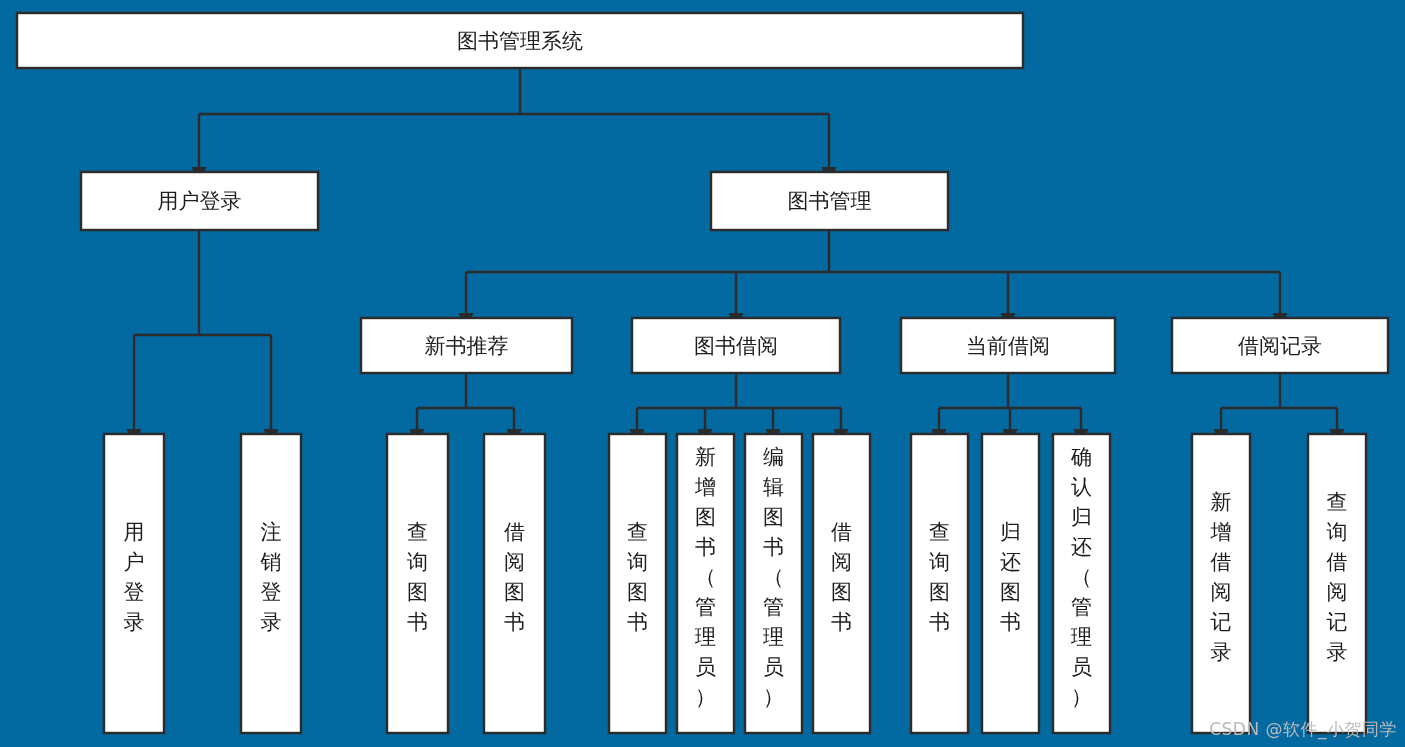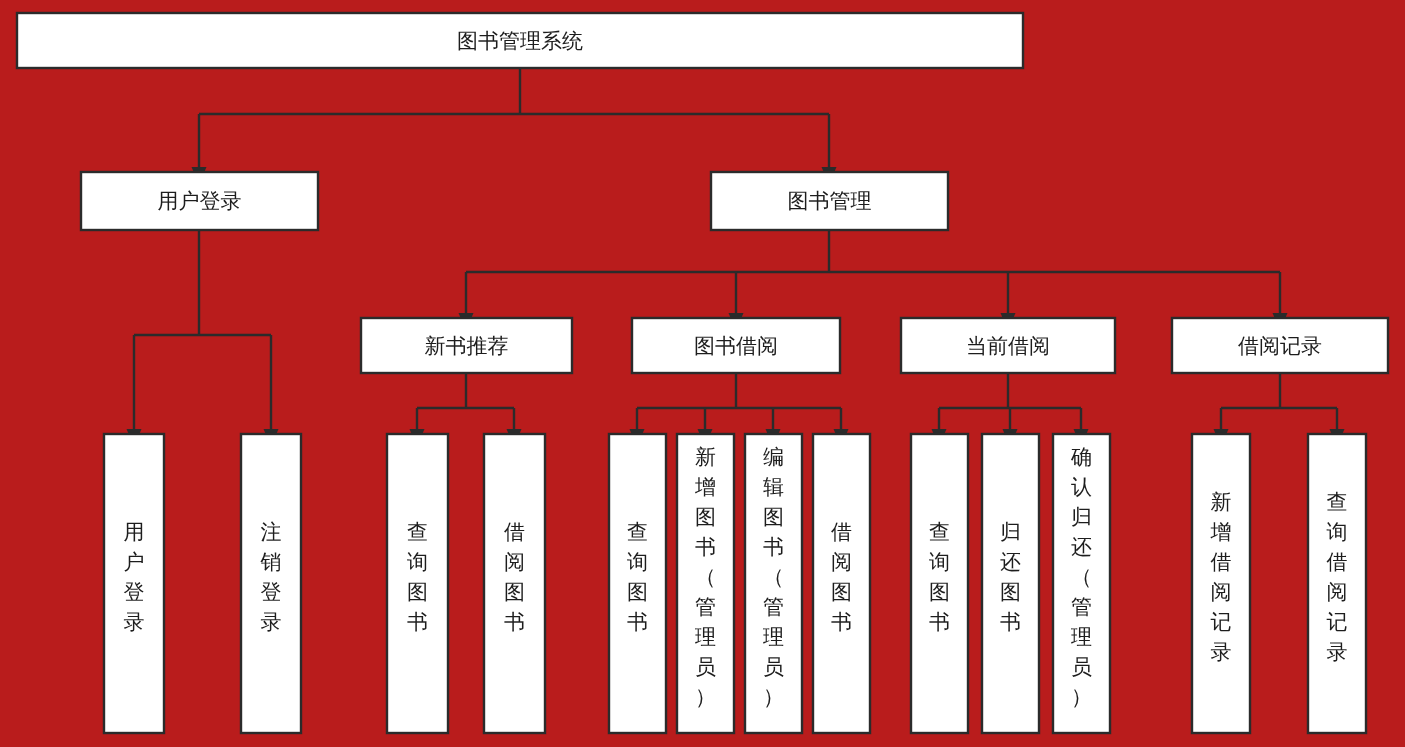--- a/index.html
+++ b/index.html
@@ -8,21 +8,21 @@
     padding: 0;
     background: #ffffff;
   }
   body {
     font-family: "DejaVu Sans", "Liberation Sans", sans-serif;
   }
   #diagram-root {
     position: relative;
     width: 1405px;
     height: 747px;
-    background: #b91c1c;
+    background: #0369a1;
     overflow: hidden;
   }
   svg.tree-canvas {
     position: absolute;
     left: 0;
     top: 0;
     width: 1405px;
     height: 747px;
   }
   .node-box {
@@ -202,13 +202,14 @@
         <g>
           <rect x="1192" y="434" width="58" height="299" class="node-box"></rect>
           <text x="1221" y="0" class="node-label-v"><tspan x="1221" y="508.5">新</tspan><tspan x="1221" y="538.5">增</tspan><tspan x="1221" y="568.5">借</tspan><tspan x="1221" y="598.5">阅</tspan><tspan x="1221" y="628.5">记</tspan><tspan x="1221" y="658.5">录</tspan></text>
         </g>
         <g>
           <rect x="1308" y="434" width="58" height="299" class="node-box"></rect>
           <text x="1337" y="0" class="node-label-v"><tspan x="1337" y="508.5">查</tspan><tspan x="1337" y="538.5">询</tspan><tspan x="1337" y="568.5">借</tspan><tspan x="1337" y="598.5">阅</tspan><tspan x="1337" y="628.5">记</tspan><tspan x="1337" y="658.5">录</tspan></text>
         </g>
       </g>
   </svg>
+  <div class="watermark-text">CSDN @软件_小贺同学</div>
 </div>
 
 </body></html>

